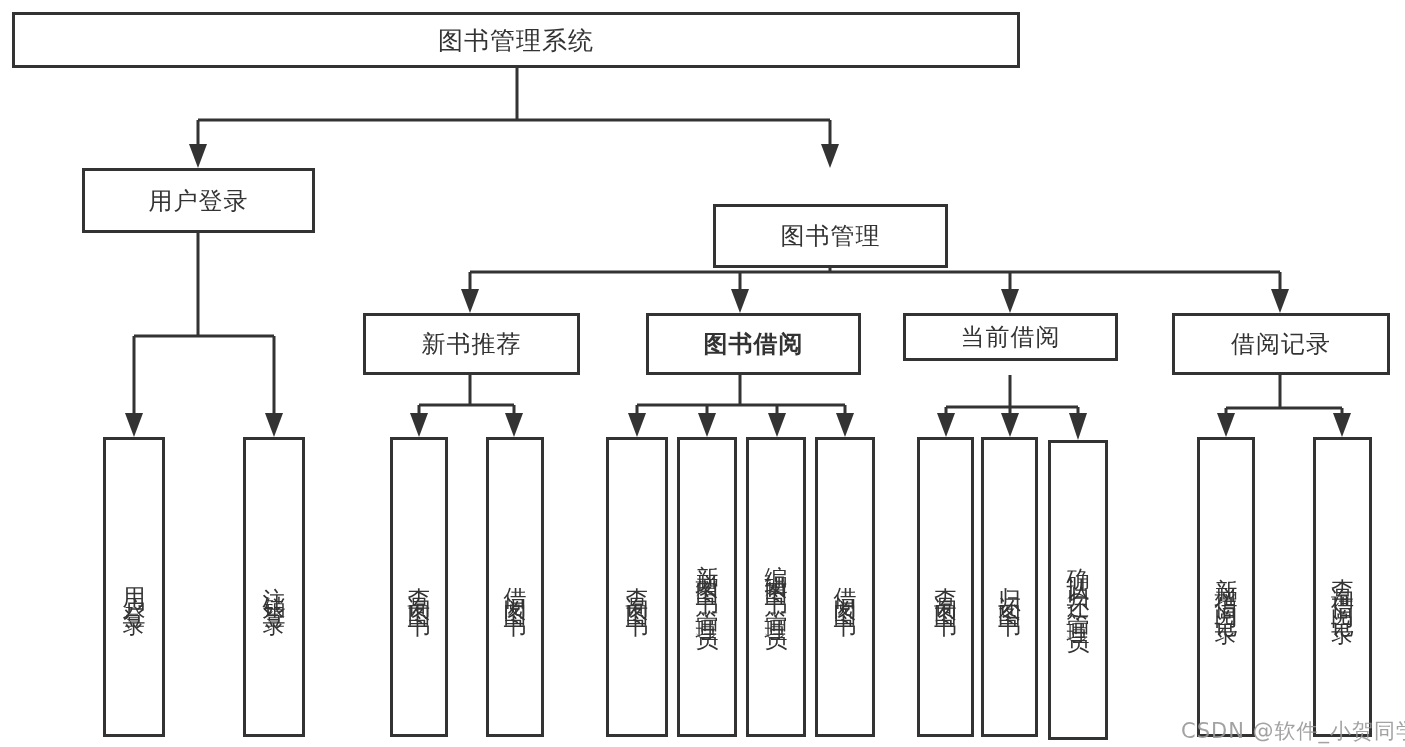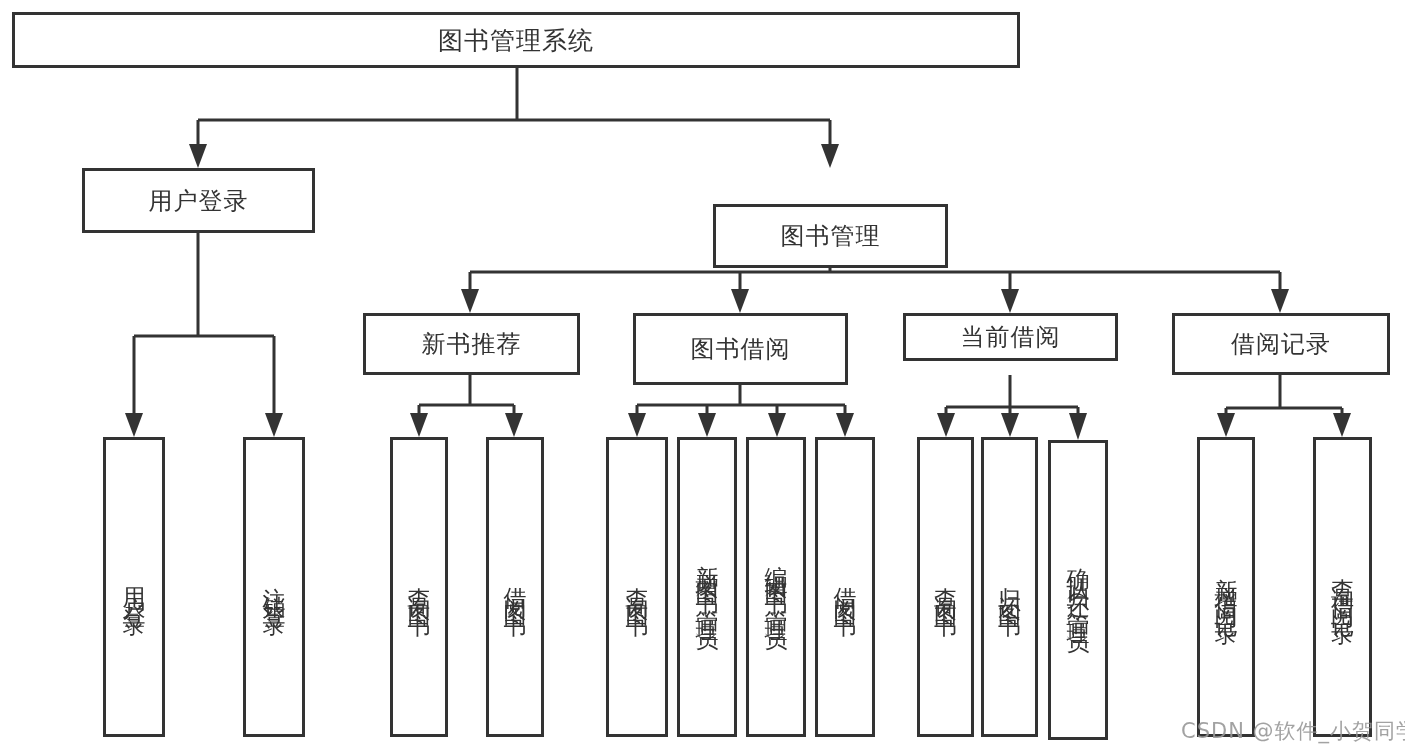--- a/index.html
+++ b/index.html
@@ -78,21 +78,21 @@
       <polygon points="1333,413 1351,413 1342,437"></polygon>
     </g>
   </svg>
 
   <div class="node hbox root" style="left:12px;top:12px;width:1008px;height:56px;">图书管理系统</div>
 
   <div class="node hbox" style="left:82px;top:168px;width:233px;height:65px;">用户登录</div>
   <div class="node hbox" style="left:713px;top:168px;width:235px;height:64px;margin-top:36px;">图书管理</div>
 
   <div class="node hbox" style="left:363px;top:313px;width:217px;height:62px;text-align:center;">新书推荐</div>
-  <div class="node hbox" style="left:633px;top:313px;width:215px;height:72px;">图书借阅</div>
+  <div class="node hbox" style="left:646px;top:313px;width:215px;height:62px;font-weight:bold;">图书借阅</div>
   <div class="node hbox" style="left:903px;top:313px;width:215px;height:48px;">当前借阅</div>
   <div class="node hbox" style="left:1172px;top:313px;width:218px;height:62px;">借阅记录</div>
 
   <div class="node vbox" style="left:103px;top:437px;width:62px;height:300px;">
     <span>用户登录</span>
   </div>
   <div class="node vbox" style="left:243px;top:437px;width:62px;height:300px;">
     <span>注销登录</span>
   </div>
 

